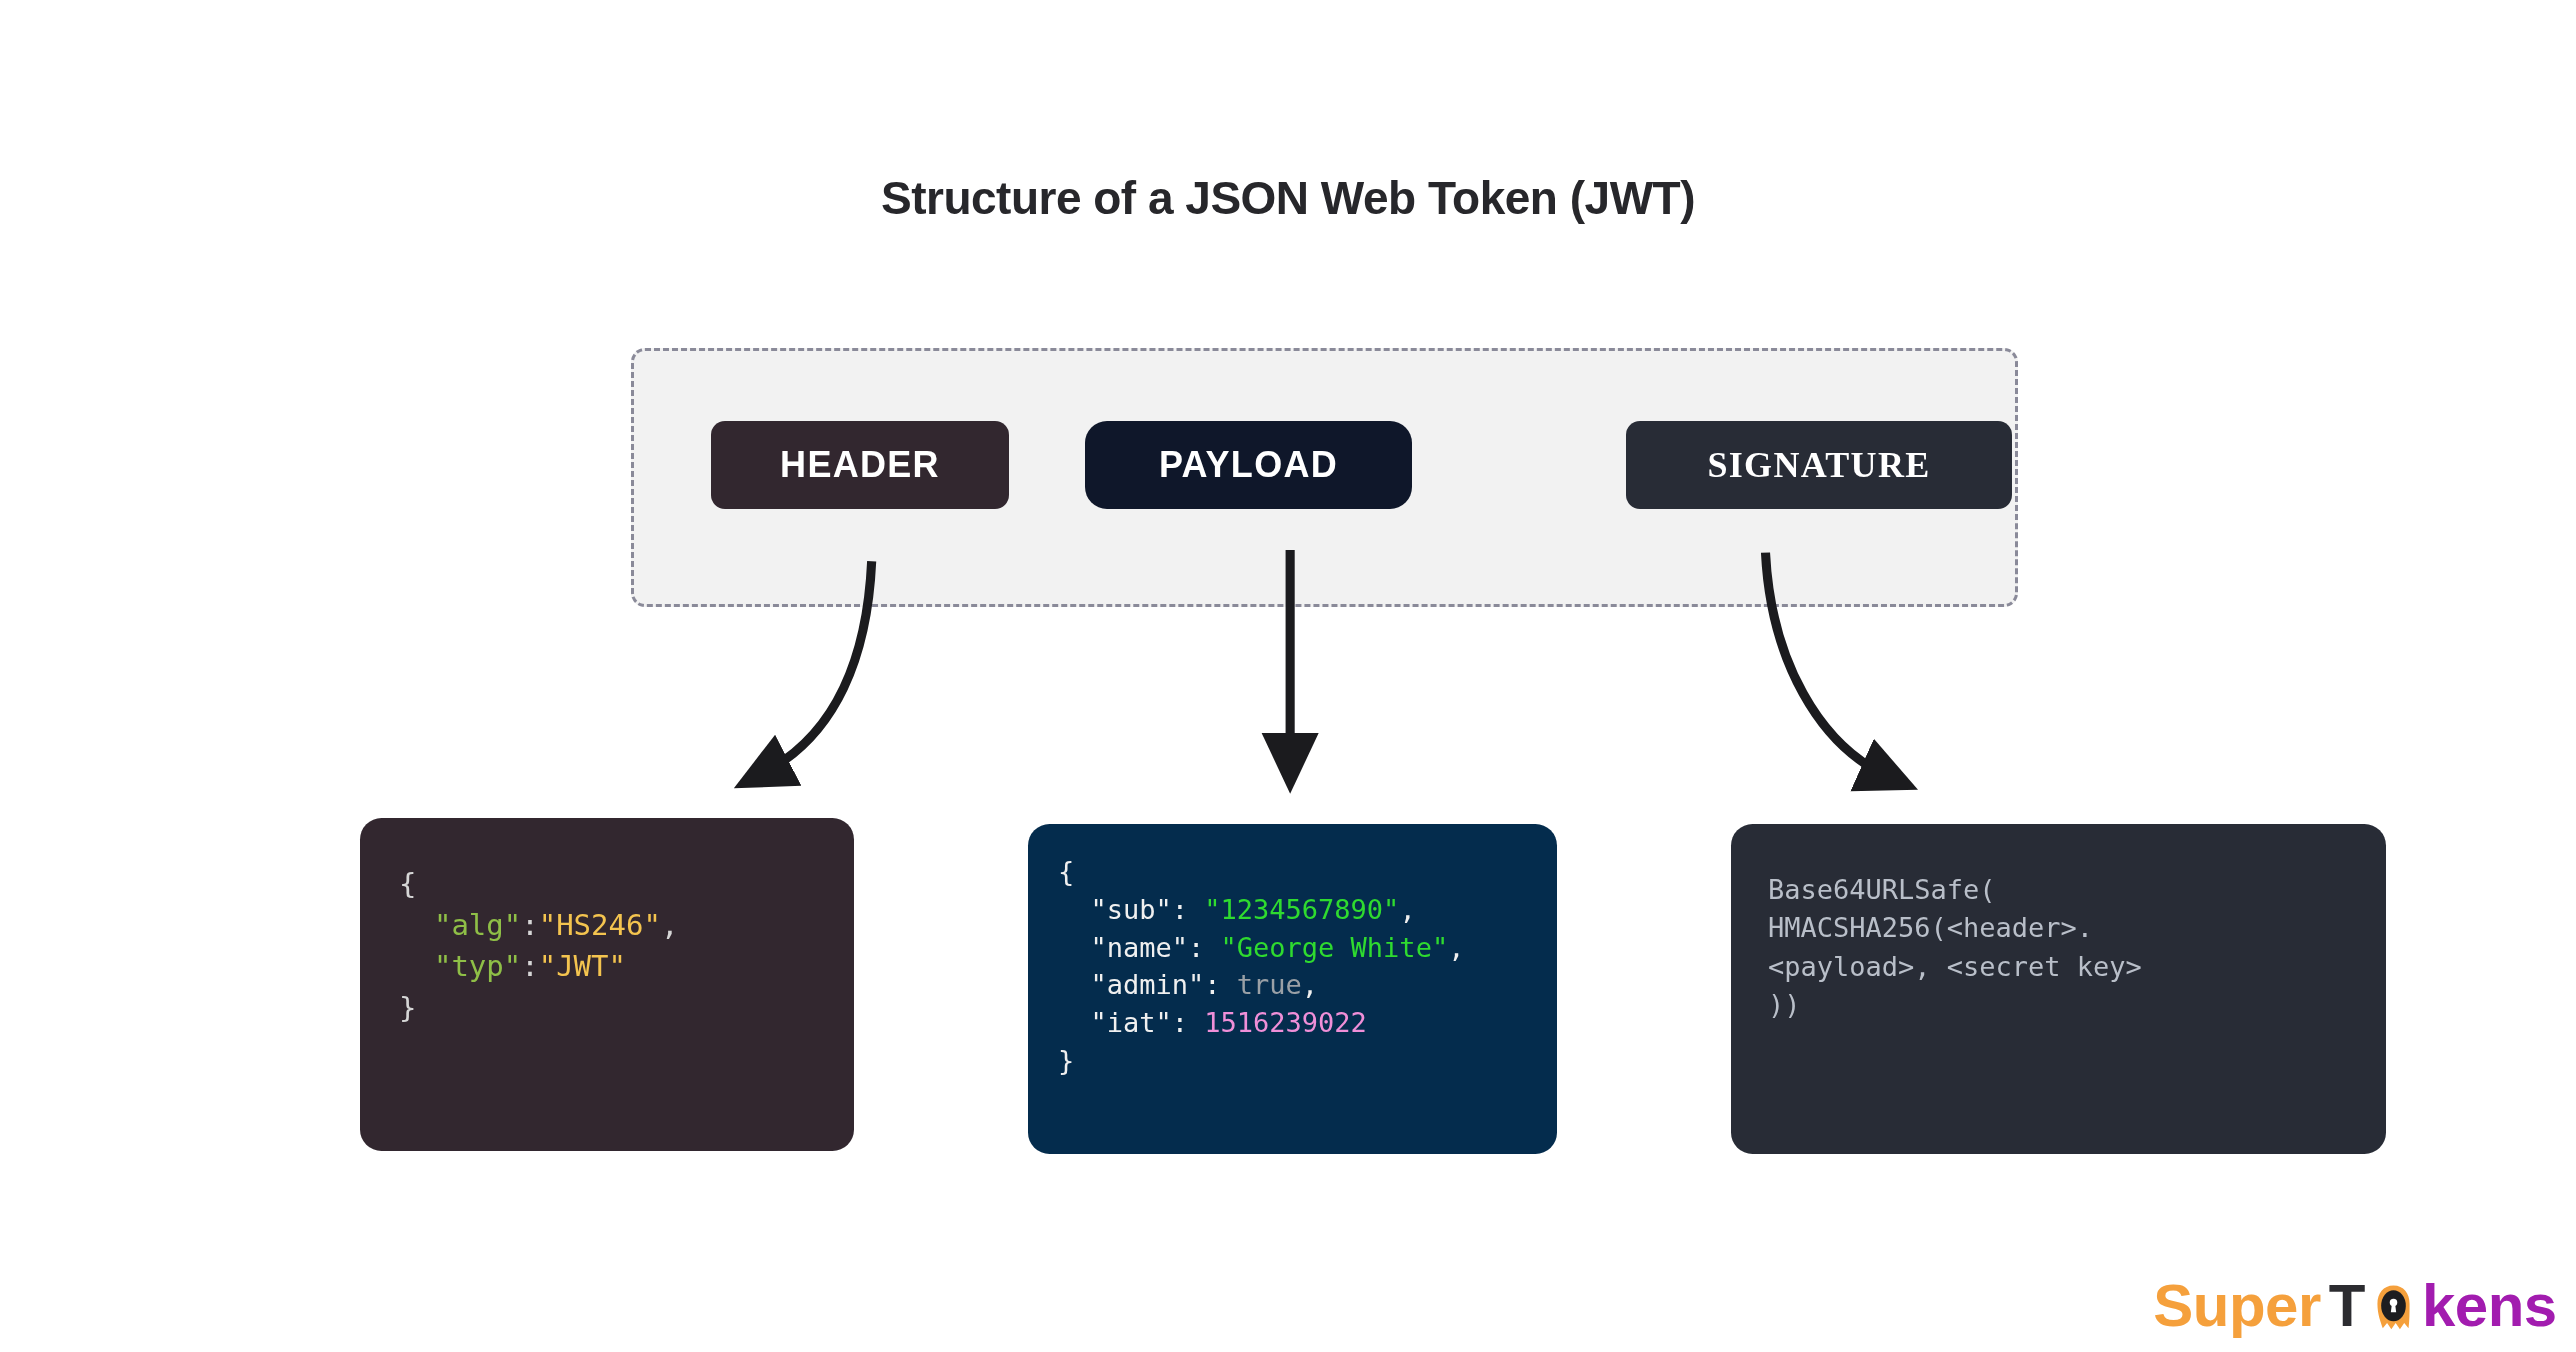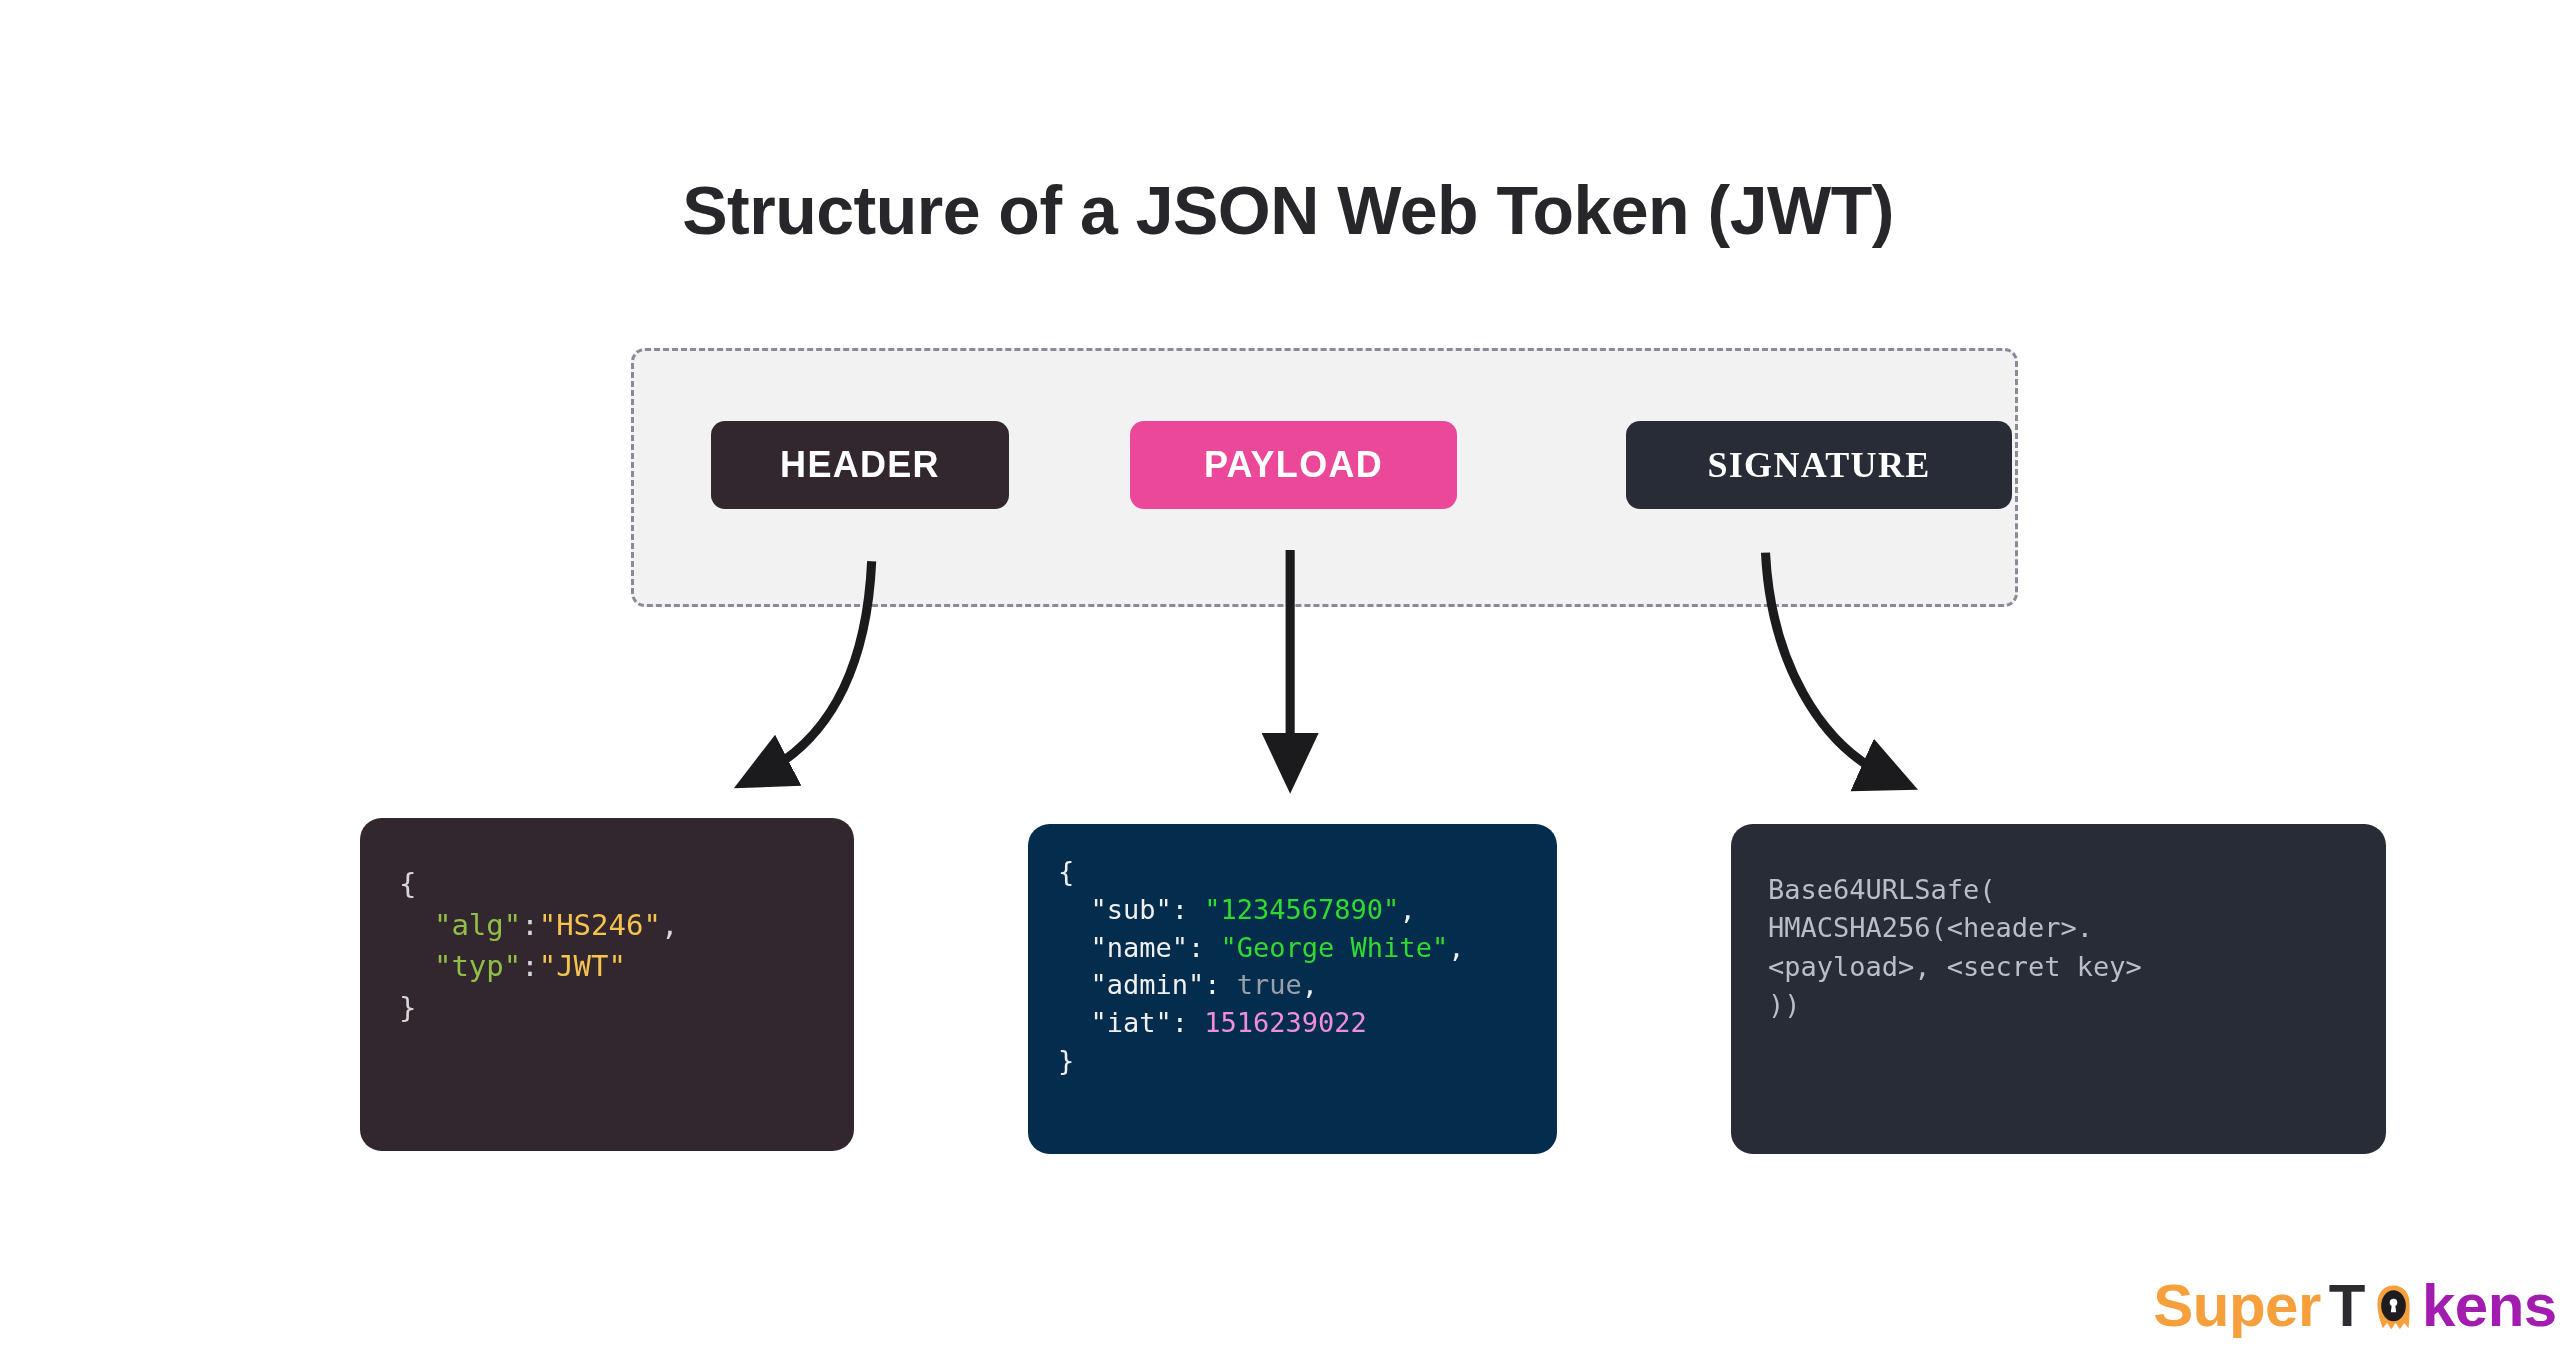--- a/index.html
+++ b/index.html
@@ -10,21 +10,21 @@
     position:relative;
     overflow:hidden;
   }
   .stage{position:absolute;inset:0;}
 
   
   #page-title{
     position:absolute;
     left:0;right:0;top:171px;
     text-align:center;
-    font-size:68px;
+    font-size:46px;
     font-weight:bold;
     color:#27272b;
     letter-spacing:-0.5px;
     white-space:nowrap;
   }
 
   
   #token-container{
     position:absolute;
     left:631px;top:348px;
@@ -40,21 +40,21 @@
     top:421px;
     height:88px;
     border-radius:14px;
     display:flex;align-items:center;justify-content:center;
     color:#ffffff;
     font-size:36px;
     font-weight:bold;
     letter-spacing:1.3px;
   }
   #badge-header   {left:711px;width:298px;background:#32272f;}
-  #badge-payload  {left:1130px;width:327px;background:#ec4899;}
+  #badge-payload  {left:1085px;width:327px;background:#0f172a;border-radius:22px;}
   #badge-signature{left:1626px;width:386px;background:#282c36;font-family:Liberation Serif, serif;}
 
   
   #arrows-layer{position:absolute;left:0;top:0;width:2576px;height:1352px;pointer-events:none;}
 
   
   .code-block{
     position:absolute;
     border-radius:21.5px;
     box-sizing:border-box;

